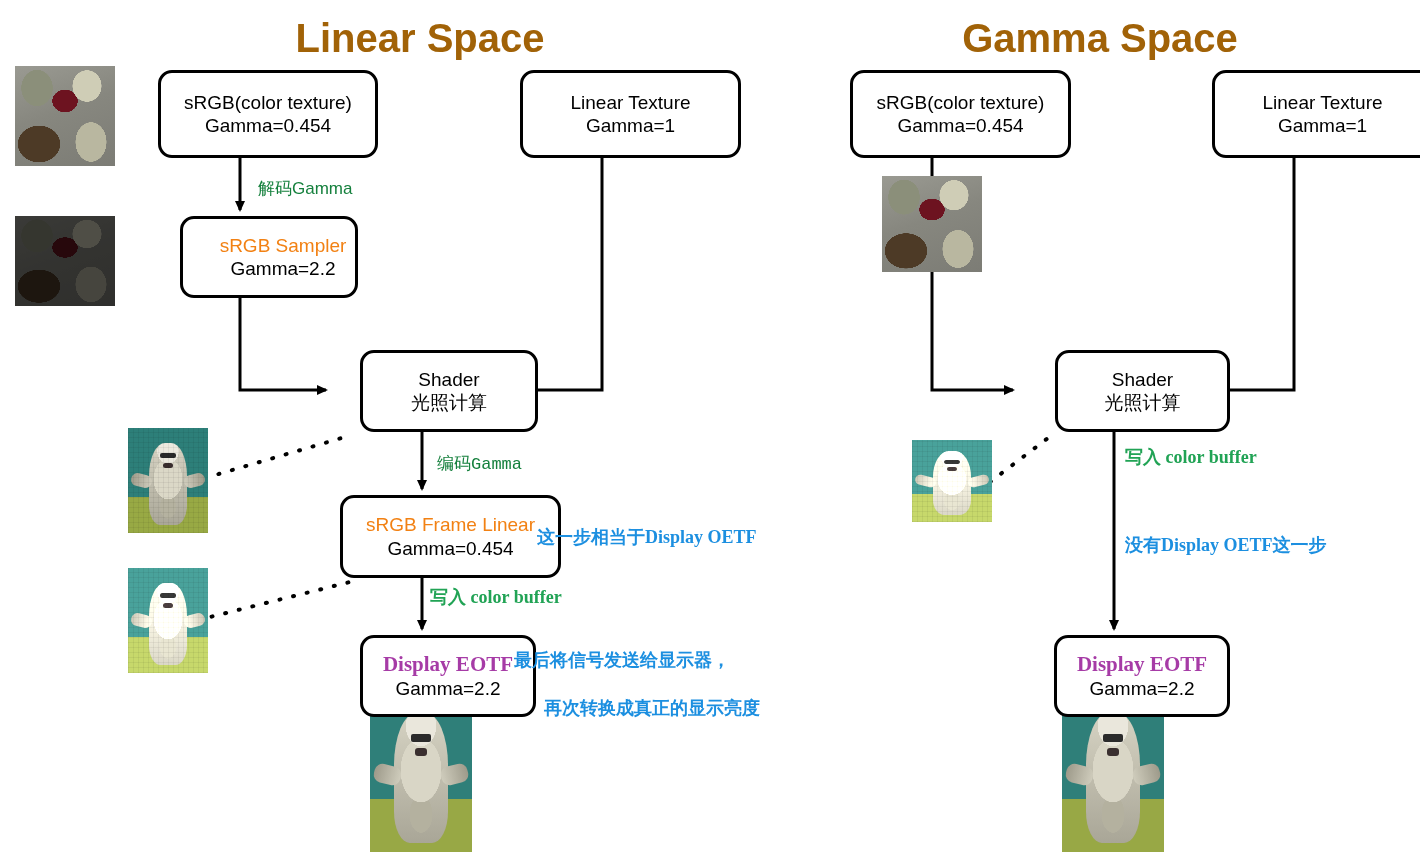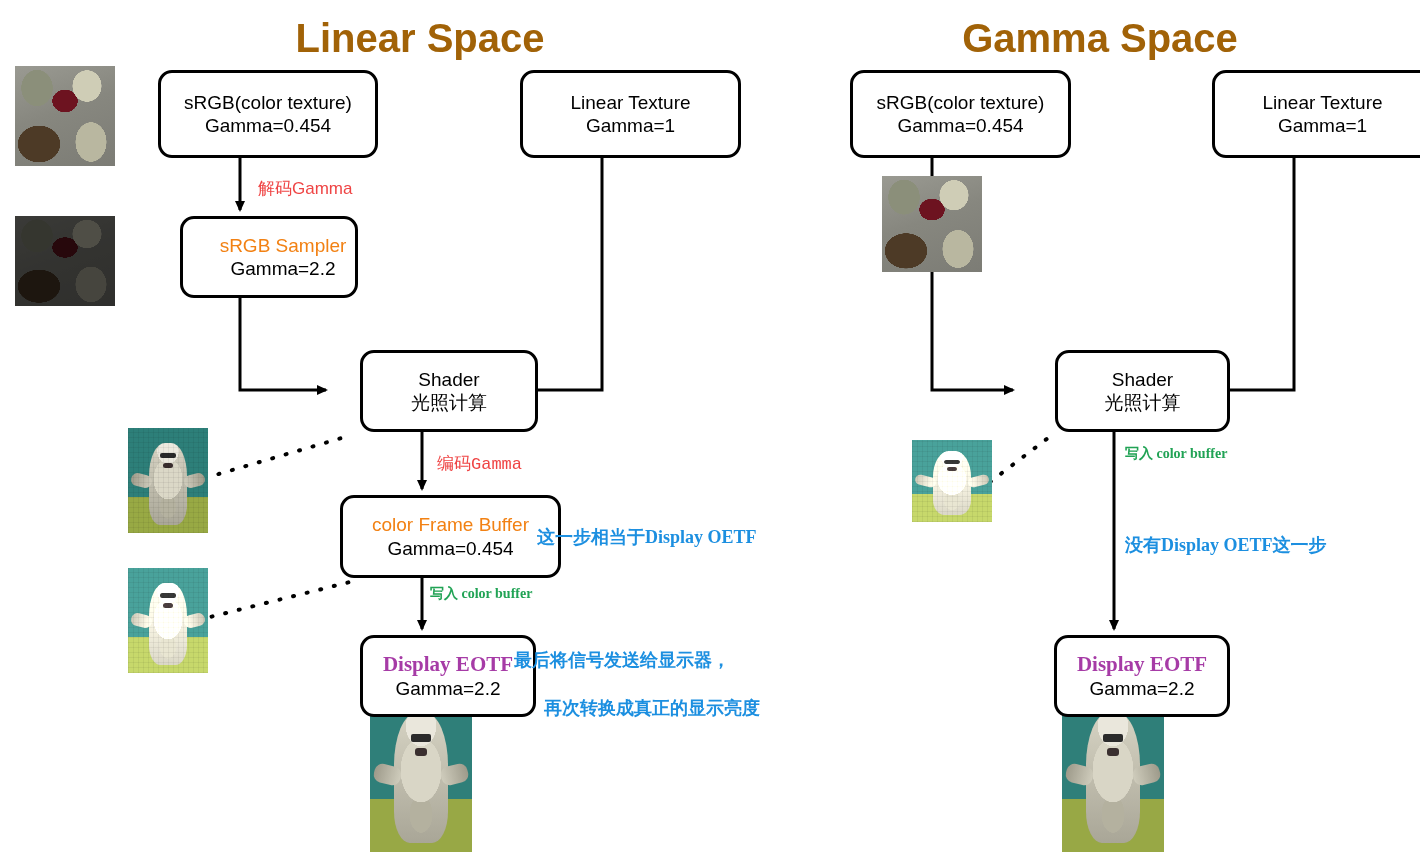--- a/index.html
+++ b/index.html
@@ -14,22 +14,22 @@
   .node{position:absolute;box-sizing:border-box;border:3px solid #000;border-radius:14px;
         background:#fff;display:flex;flex-direction:column;align-items:center;
         justify-content:center;line-height:1.22;margin-left:28px;}
   .node .l1{font-size:19px;white-space:nowrap;}
   .node .l2{font-size:19px;white-space:nowrap;}
   .node.accent .l1{color:#F28113;}
   .node.eotf .l1{color:#A63BA6;font-weight:bold;font-size:21px;
         font-family:"Liberation Serif","DejaVu Serif",serif;}
 
   .edgelabel{position:absolute;font-size:17px;white-space:nowrap;}
-  .lab-dark{color:#ef4444;}
-  .lab-green{color:#21A355;font-weight:bold;font-family:"Liberation Serif","DejaVu Serif",serif;font-size:14px;}
+  .lab-dark{color:#15803d;}
+  .lab-green{color:#21A355;font-weight:bold;font-family:"Liberation Serif","DejaVu Serif",serif;font-size:18px;}
   .lab-blue{color:#1C8FE0;font-weight:bold;font-family:"Liberation Serif","DejaVu Serif",serif;font-size:18px;line-height:1.35;}
 
   
   .pic{position:absolute;overflow:hidden;}
   .tex{background:
       radial-gradient(ellipse 26% 30% at 22% 22%, #8b8f7a 0 60%, transparent 61%),
       radial-gradient(ellipse 24% 26% at 72% 20%, #cfcdb6 0 60%, transparent 61%),
       radial-gradient(ellipse 18% 16% at 50% 35%, #6d1320 0 70%, transparent 71%),
       radial-gradient(ellipse 30% 26% at 24% 78%, #4d3a26 0 70%, transparent 71%),
       radial-gradient(ellipse 22% 28% at 76% 76%, #b9b7a0 0 70%, transparent 71%),
@@ -137,21 +137,21 @@
     <div class="l1">sRGB Sampler</div>
     <div class="l2">Gamma=2.2</div>
   </div>
 
   <div class="node" style="left:332px;top:350px;width:178px;height:82px;">
     <div class="l1">Shader</div>
     <div class="l2">光照计算</div>
   </div>
 
   <div class="node accent" style="left:312px;top:495px;width:221px;height:83px;">
-    <div class="l1">color Frame Buffer</div>
+    <div class="l1">sRGB Frame Linear</div>
     <div class="l2">Gamma=0.454</div>
   </div>
 
   <div class="node eotf" style="left:332px;top:635px;width:176px;height:82px;">
     <div class="l1">Display EOTF</div>
     <div class="l2">Gamma=2.2</div>
   </div>
 
   <div class="edgelabel lab-dark" style="left:258px;top:177px;">解码Gamma</div>
   <div class="edgelabel lab-dark" style="left:437px;top:452px;font-family:Liberation Mono, monospace;">编码Gamma</div>

